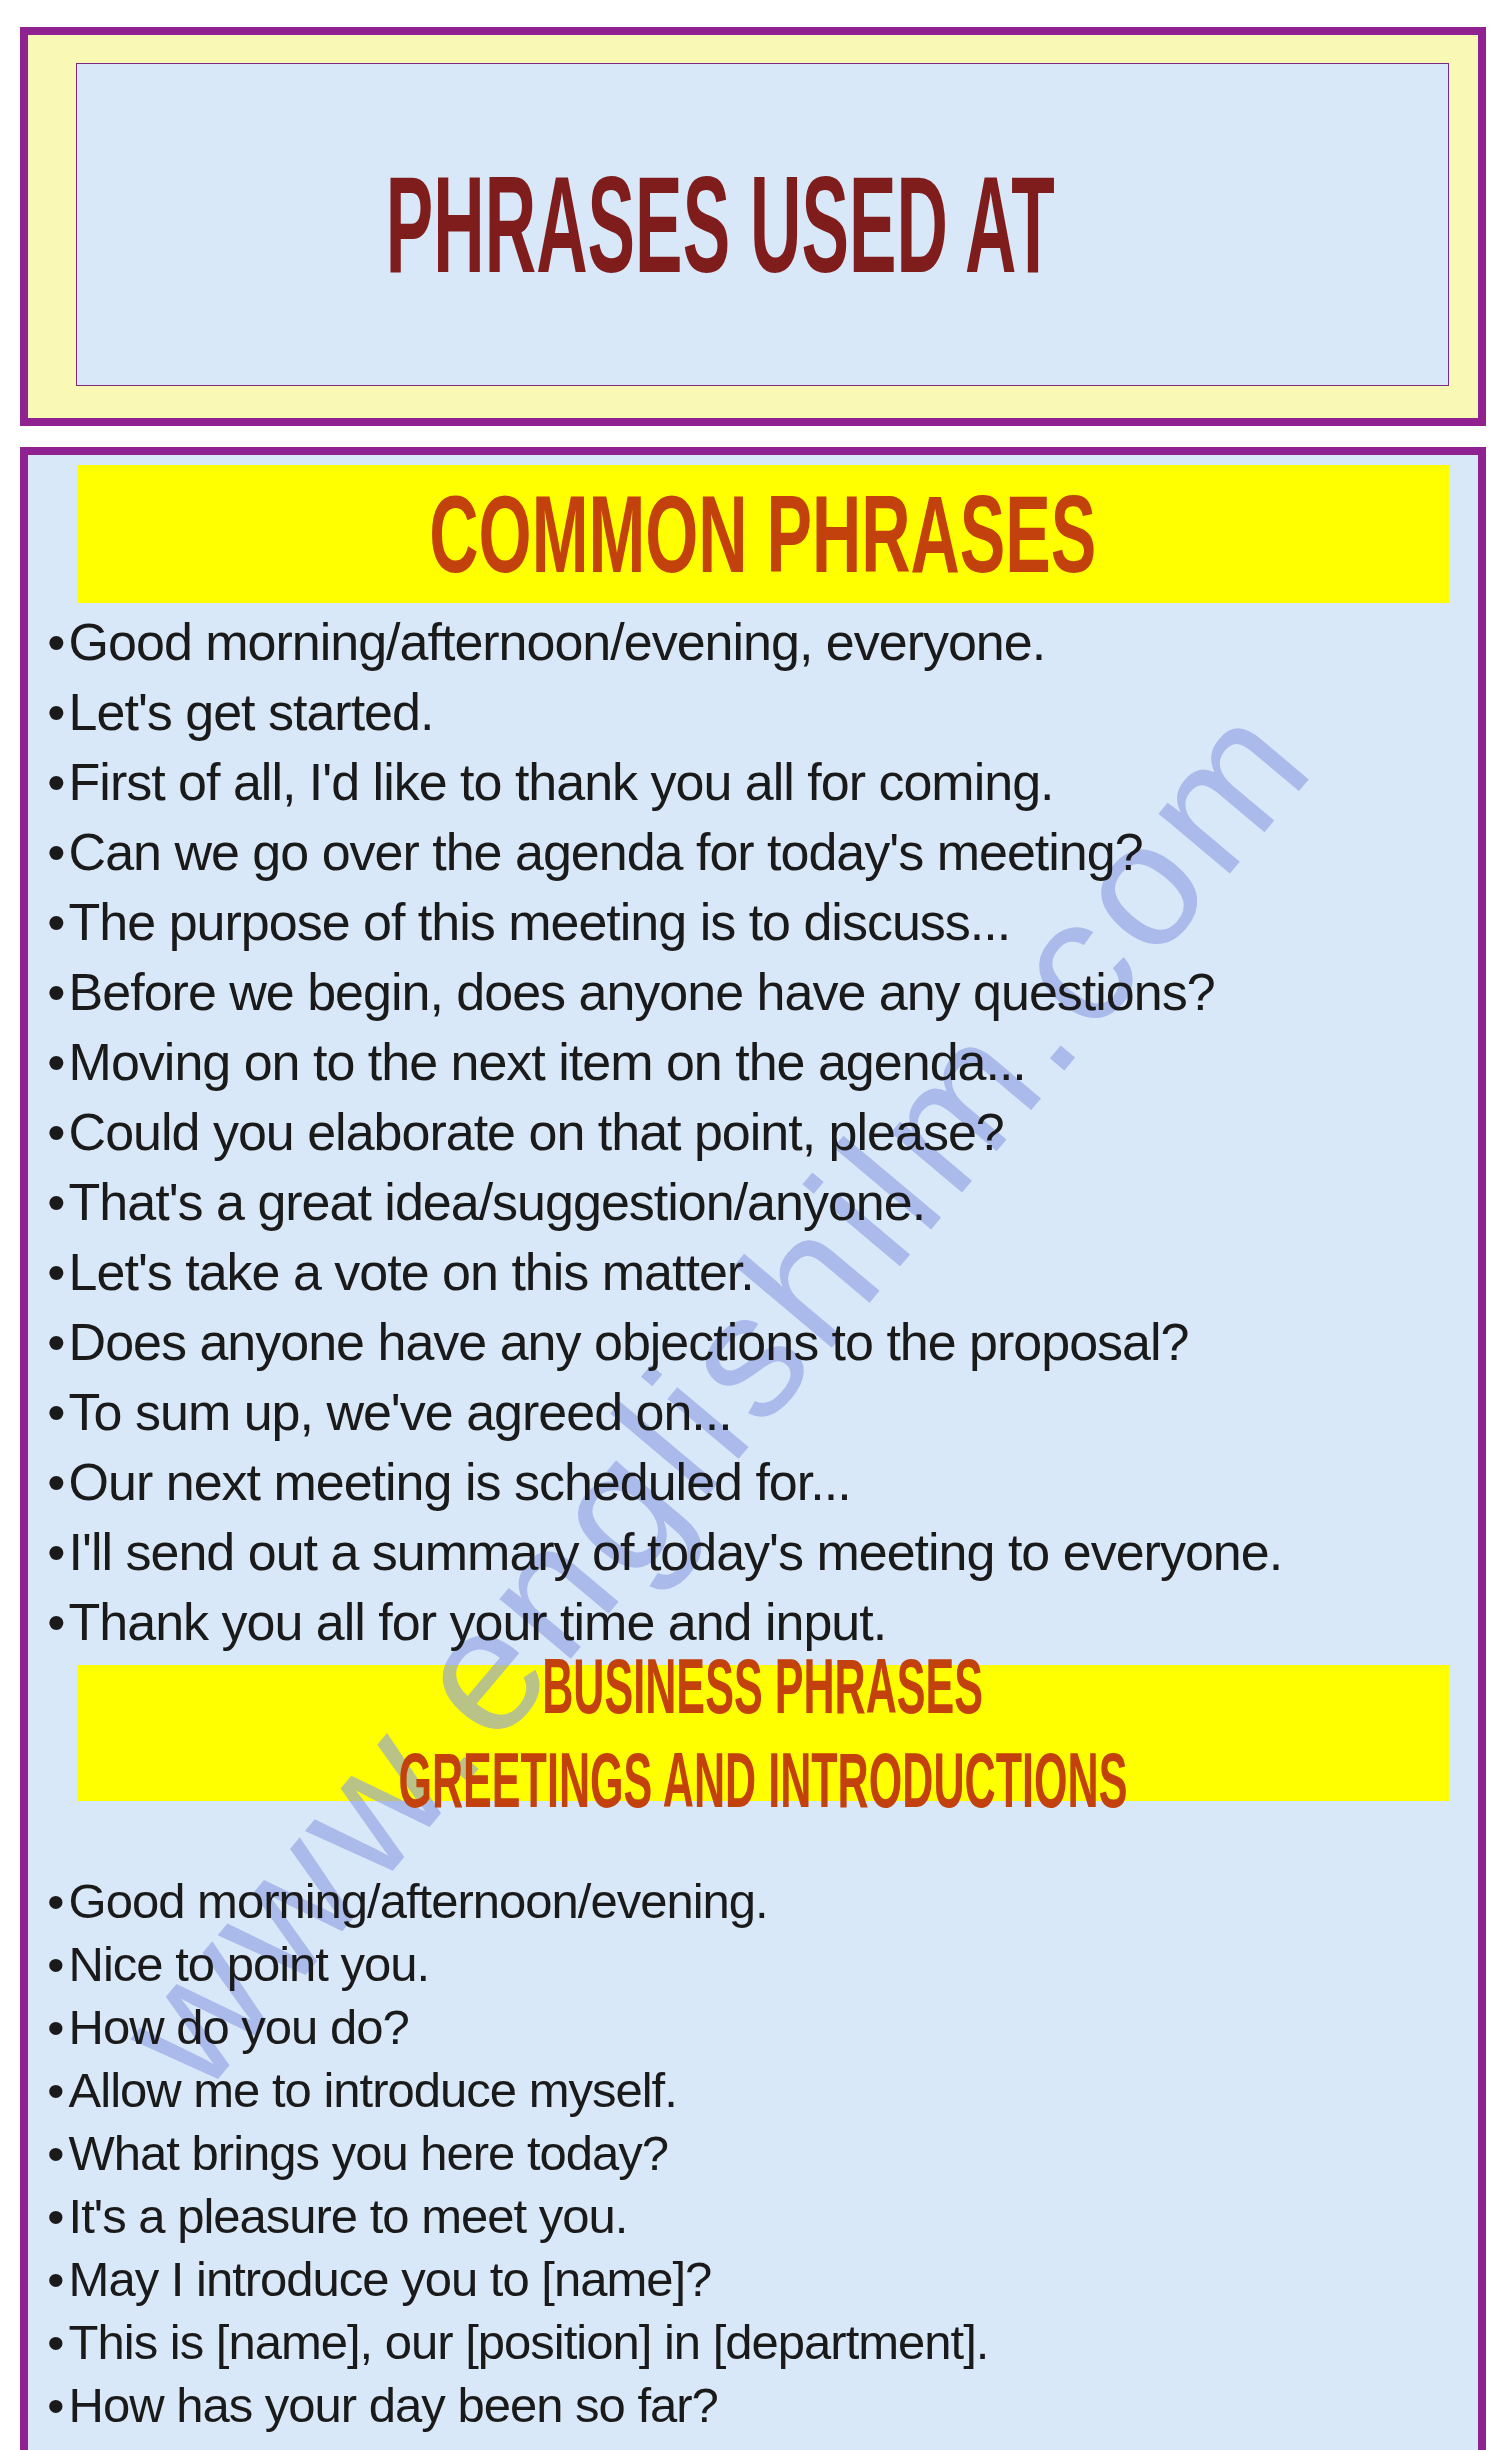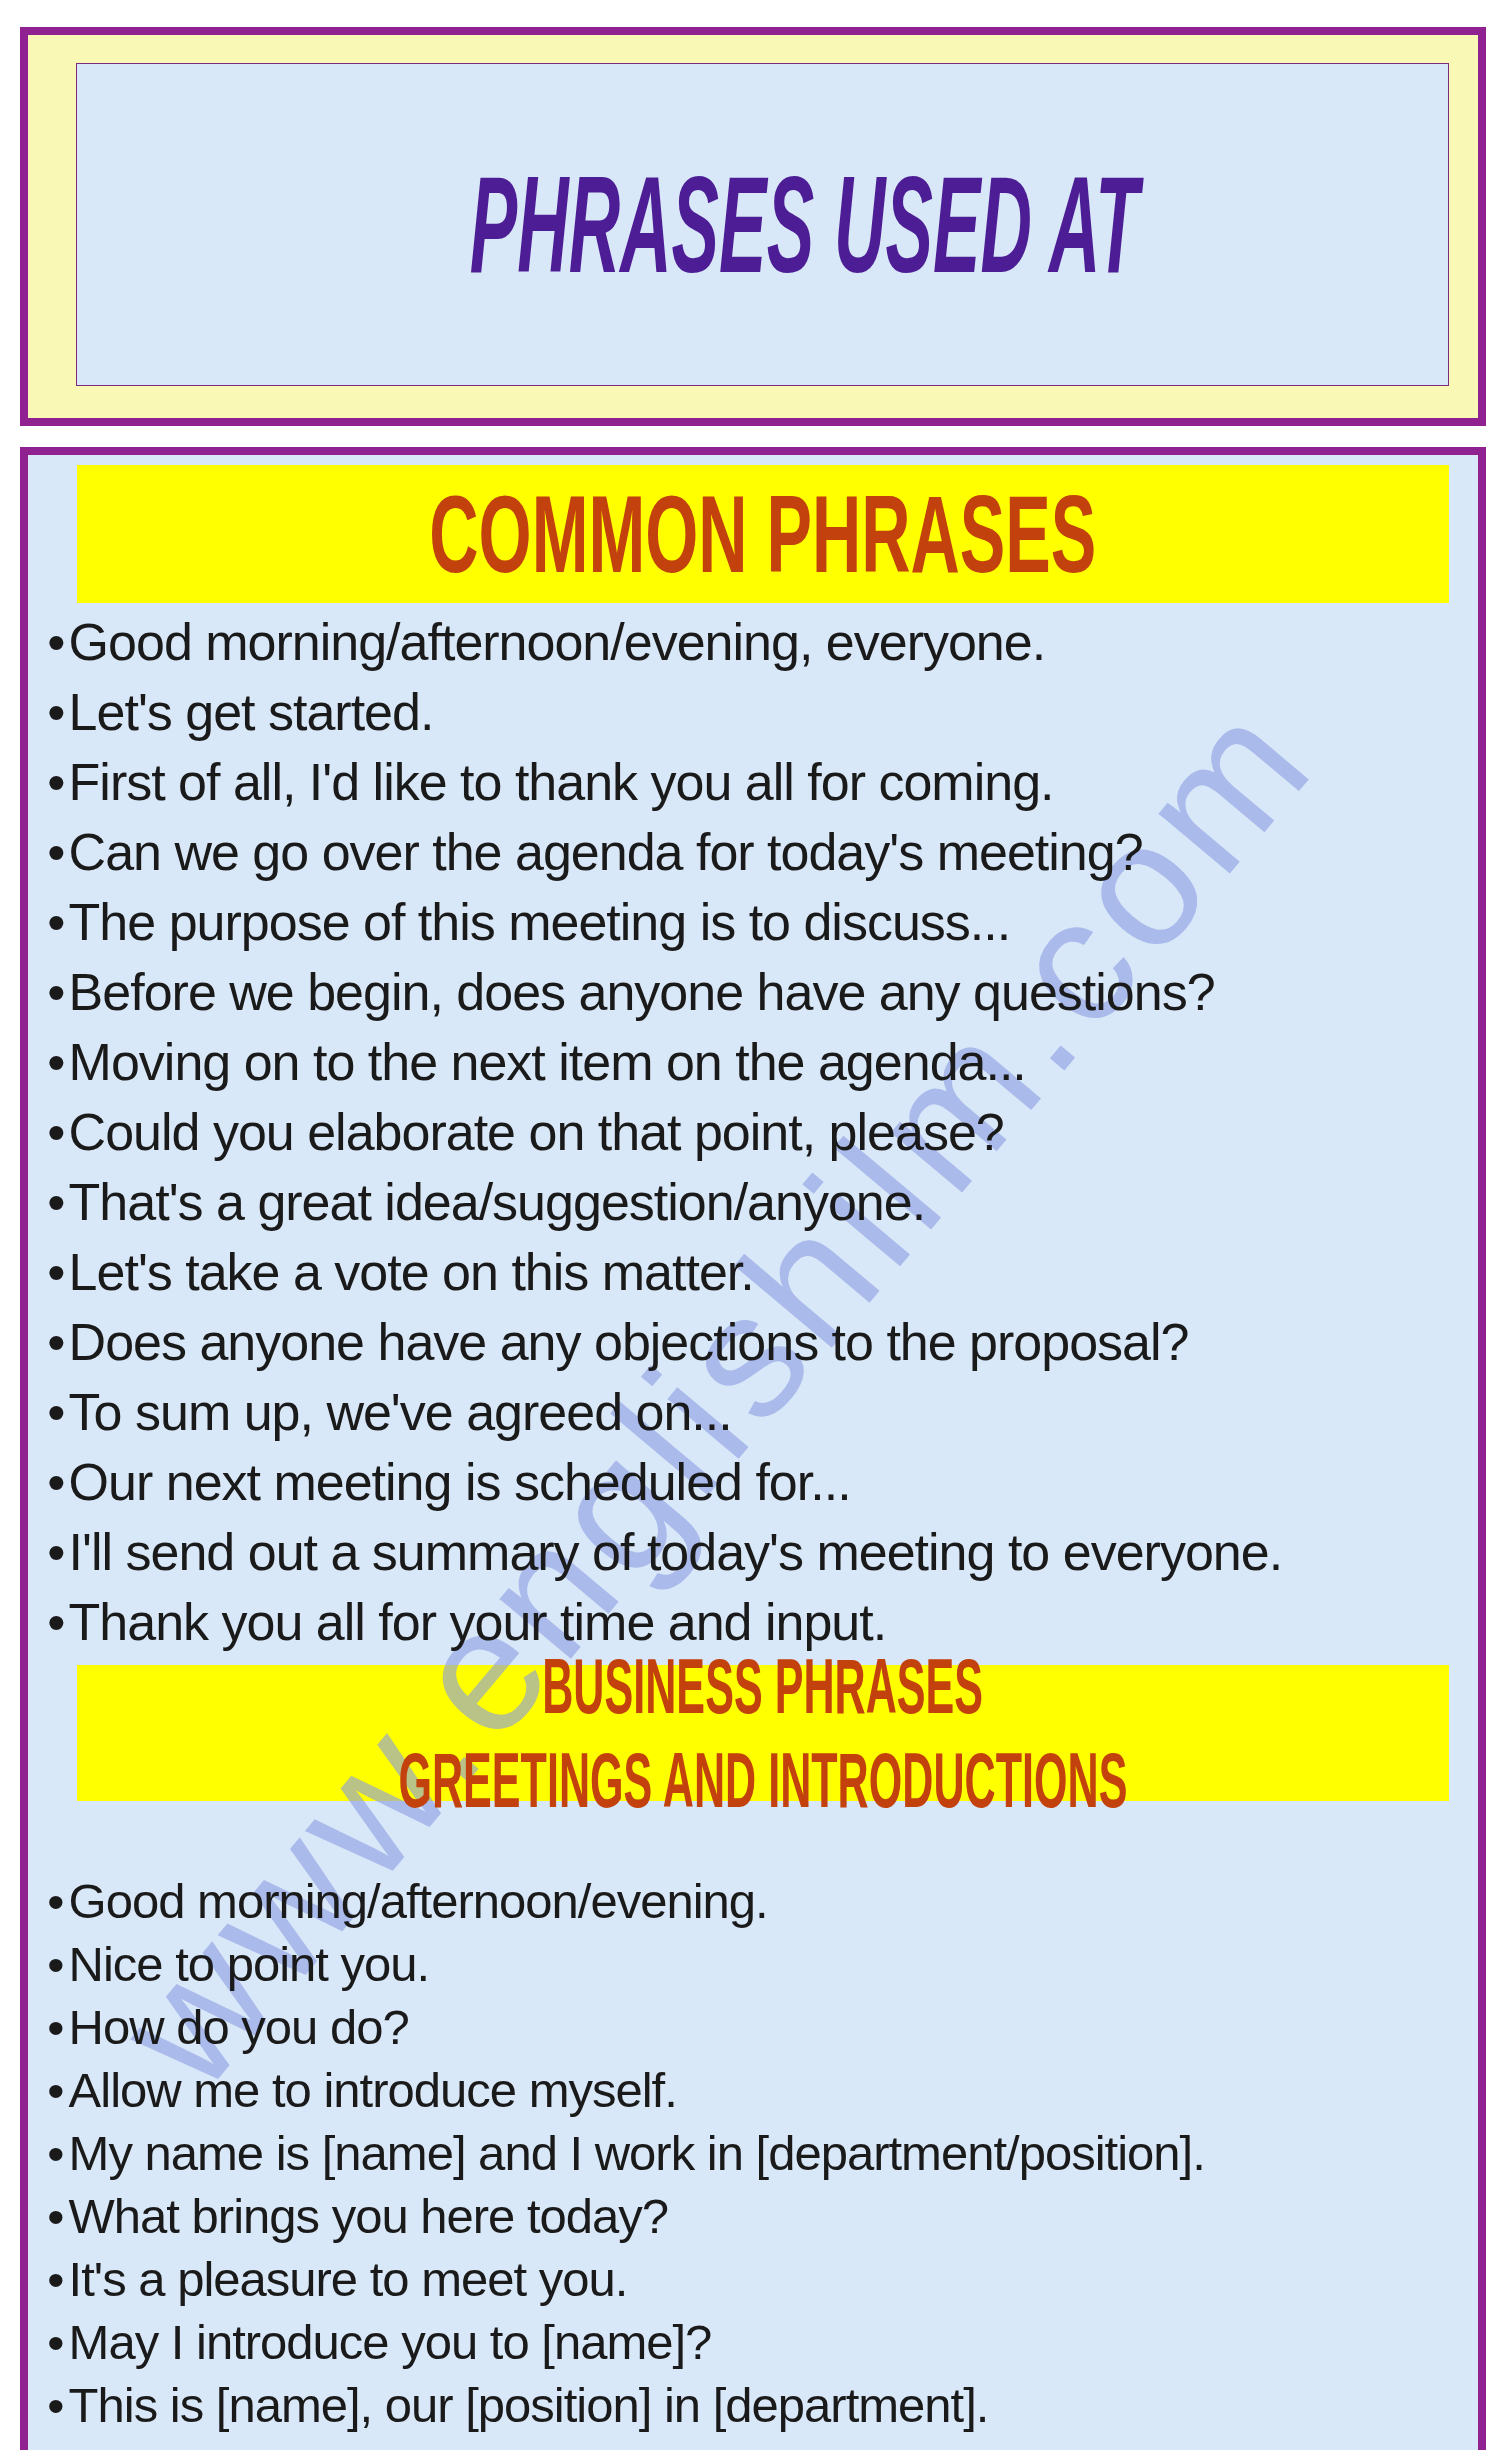--- a/index.html
+++ b/index.html
@@ -17,24 +17,23 @@
     left:19.6px; top:27.4px; width:1466px; height:399px;
     background:#f9f8b4;
   }
   .title-box {
     position:absolute; left:48px; top:28px; width:1373px; height:323px;
     box-sizing:border-box;
     background:#d9e8f8; border:1.5px solid #7d2b82;
     display:flex; flex-direction:column; align-items:center; justify-content:center;
   }
   .title-line {
-    width:100%; text-align:right;
-    font-size:137px; line-height:162px; font-weight:bold; color:#4c1d95;
+    width:100%; text-align:left;
+    font-size:137px; line-height:162px; font-weight:bold; color:#7f1d1d;
     white-space:nowrap;
-    font-style:italic;
   }
   .cond { display:inline-block; white-space:nowrap; transform:scaleX(0.52); transform-origin:center; }
 
   
   .content-panel {
     left:19.6px; top:447px; width:1466px; height:2152px;
     background:#d9e8f8;
   }
   .inner { position:absolute; left:0; top:0; right:0; bottom:0; }
 
@@ -117,21 +116,20 @@
       <div class="yellow-box yb2">
         <span class="cond">BUSINESS PHRASES</span>
         <span class="cond">GREETINGS AND INTRODUCTIONS</span>
       </div>
 
       <ul class="list list2">
         <li>Good morning/afternoon/evening.</li>
         <li>Nice to point you.</li>
         <li>How do you do?</li>
         <li>Allow me to introduce myself.</li>
-        <li>My name is [name] and I work in [department/position].</li>
         <li>What brings you here today?</li>
         <li>It's a pleasure to meet you.</li>
         <li>May I introduce you to [name]?</li>
         <li>This is [name], our [position] in [department].</li>
         <li>How has your day been so far?</li>
 
       </ul>
 
     </div>
   </section>

